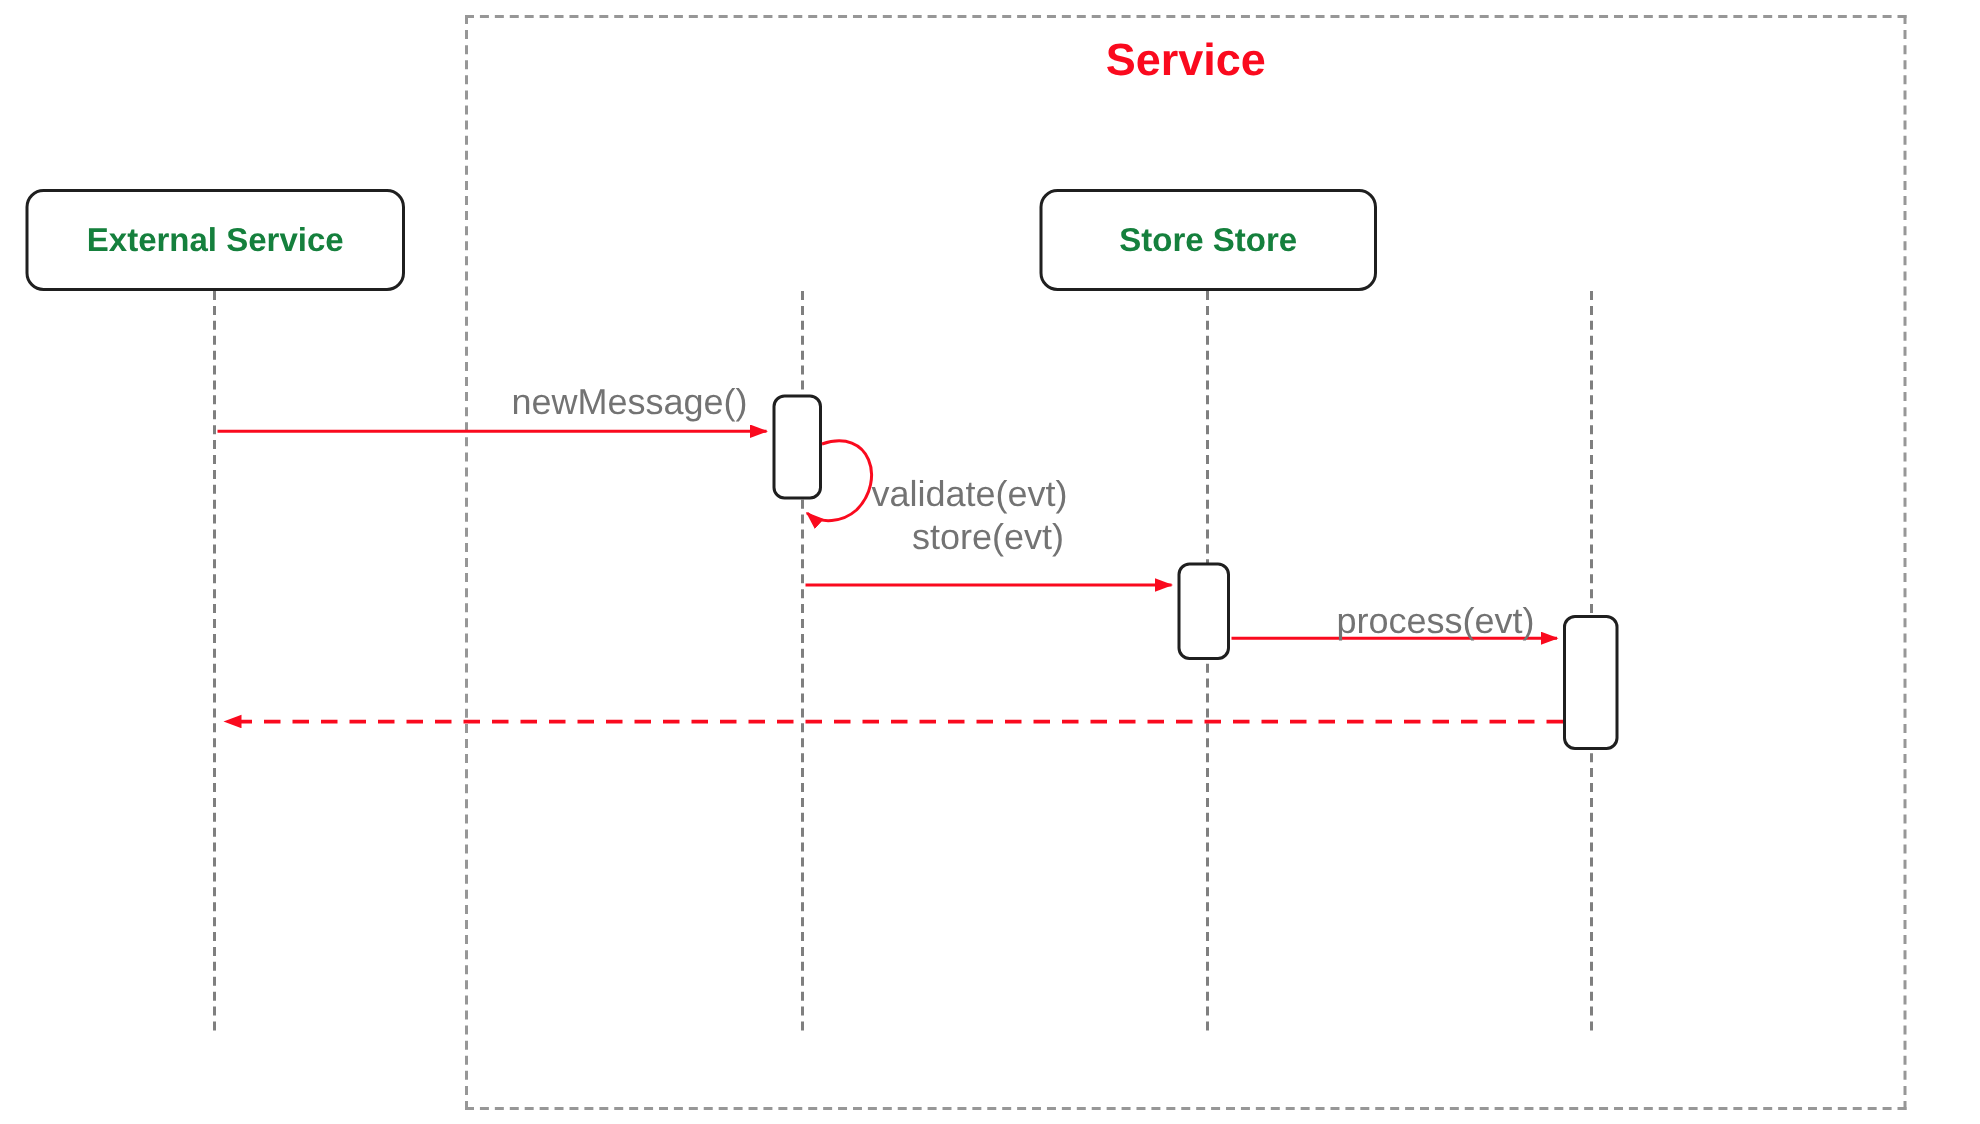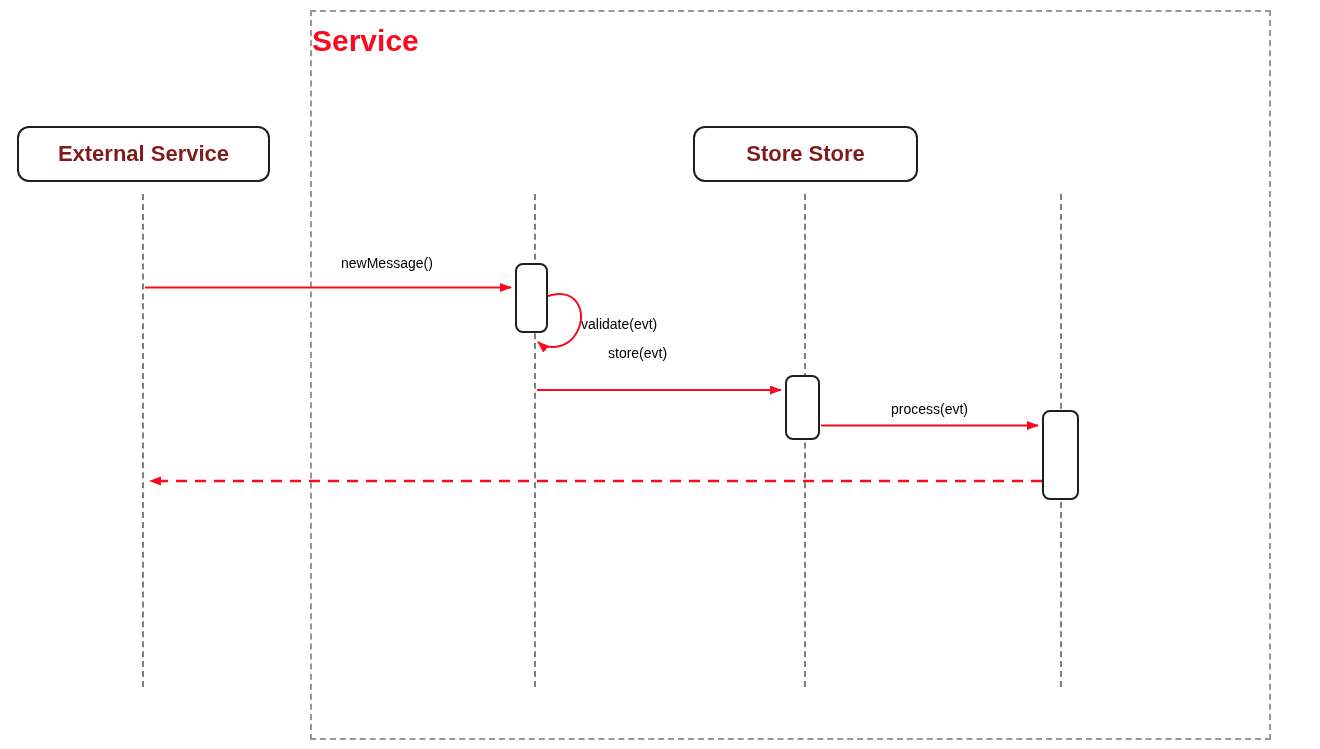--- a/index.html
+++ b/index.html
@@ -12,33 +12,34 @@
   }
   
   .service-box{
     position:absolute;left:310px;top:10px;width:961px;height:730px;
     box-sizing:border-box;
     border:2px dashed #979797;
     z-index:0;
   }
   .service-title{
     position:absolute;top:12px;left:0;right:0;
+    text-align:center;
     font-size:30px;font-weight:bold;
     color:#fa0a1e;
     letter-spacing:0;
   }
   
   .participant{
-    position:absolute;top:126px;height:56px;
+    position:absolute;top:126px;height:68px;
     box-sizing:border-box;
     background:#ffffff;
     border:2.5px solid #1f1f1f;
     border-radius:12px;
     display:flex;align-items:center;justify-content:center;
-    font-weight:bold;font-size:22px;color:#7f1d1d;
+    font-weight:bold;font-size:22px;color:#15803d;
     z-index:5;
   }
   #p-external{left:17px;width:253px}
   #p-receiver{left:408px;width:255px}
   #p-store{left:693px;width:225px}
   #p-listener{left:948px;width:227px}
   
   .lifeline{
     position:absolute;top:194px;height:493px;width:0;
     border-left:2px dashed #7f7f7f;
@@ -57,21 +58,21 @@
     z-index:2;
   }
   #act-receiver{left:515px;top:263px;width:33px;height:70px}
   #act-store{left:785px;top:375px;width:35px;height:65px}
   #act-listener{left:1042px;top:410px;width:37px;height:90px}
   
   svg.arrows{position:absolute;left:0;top:0;z-index:3;pointer-events:none;}
   
   .msg-label{
     position:absolute;
-    font-size:14px;color:#000000;
+    font-size:24px;color:#737373;
     white-space:nowrap;
     z-index:4;
   }
   #lbl-new{left:341px;top:255px}
   #lbl-validate{left:581px;top:316px}
   #lbl-store{left:608px;top:345px}
   #lbl-process{left:891px;top:401px}
 </style>
 </head>
 <body>

